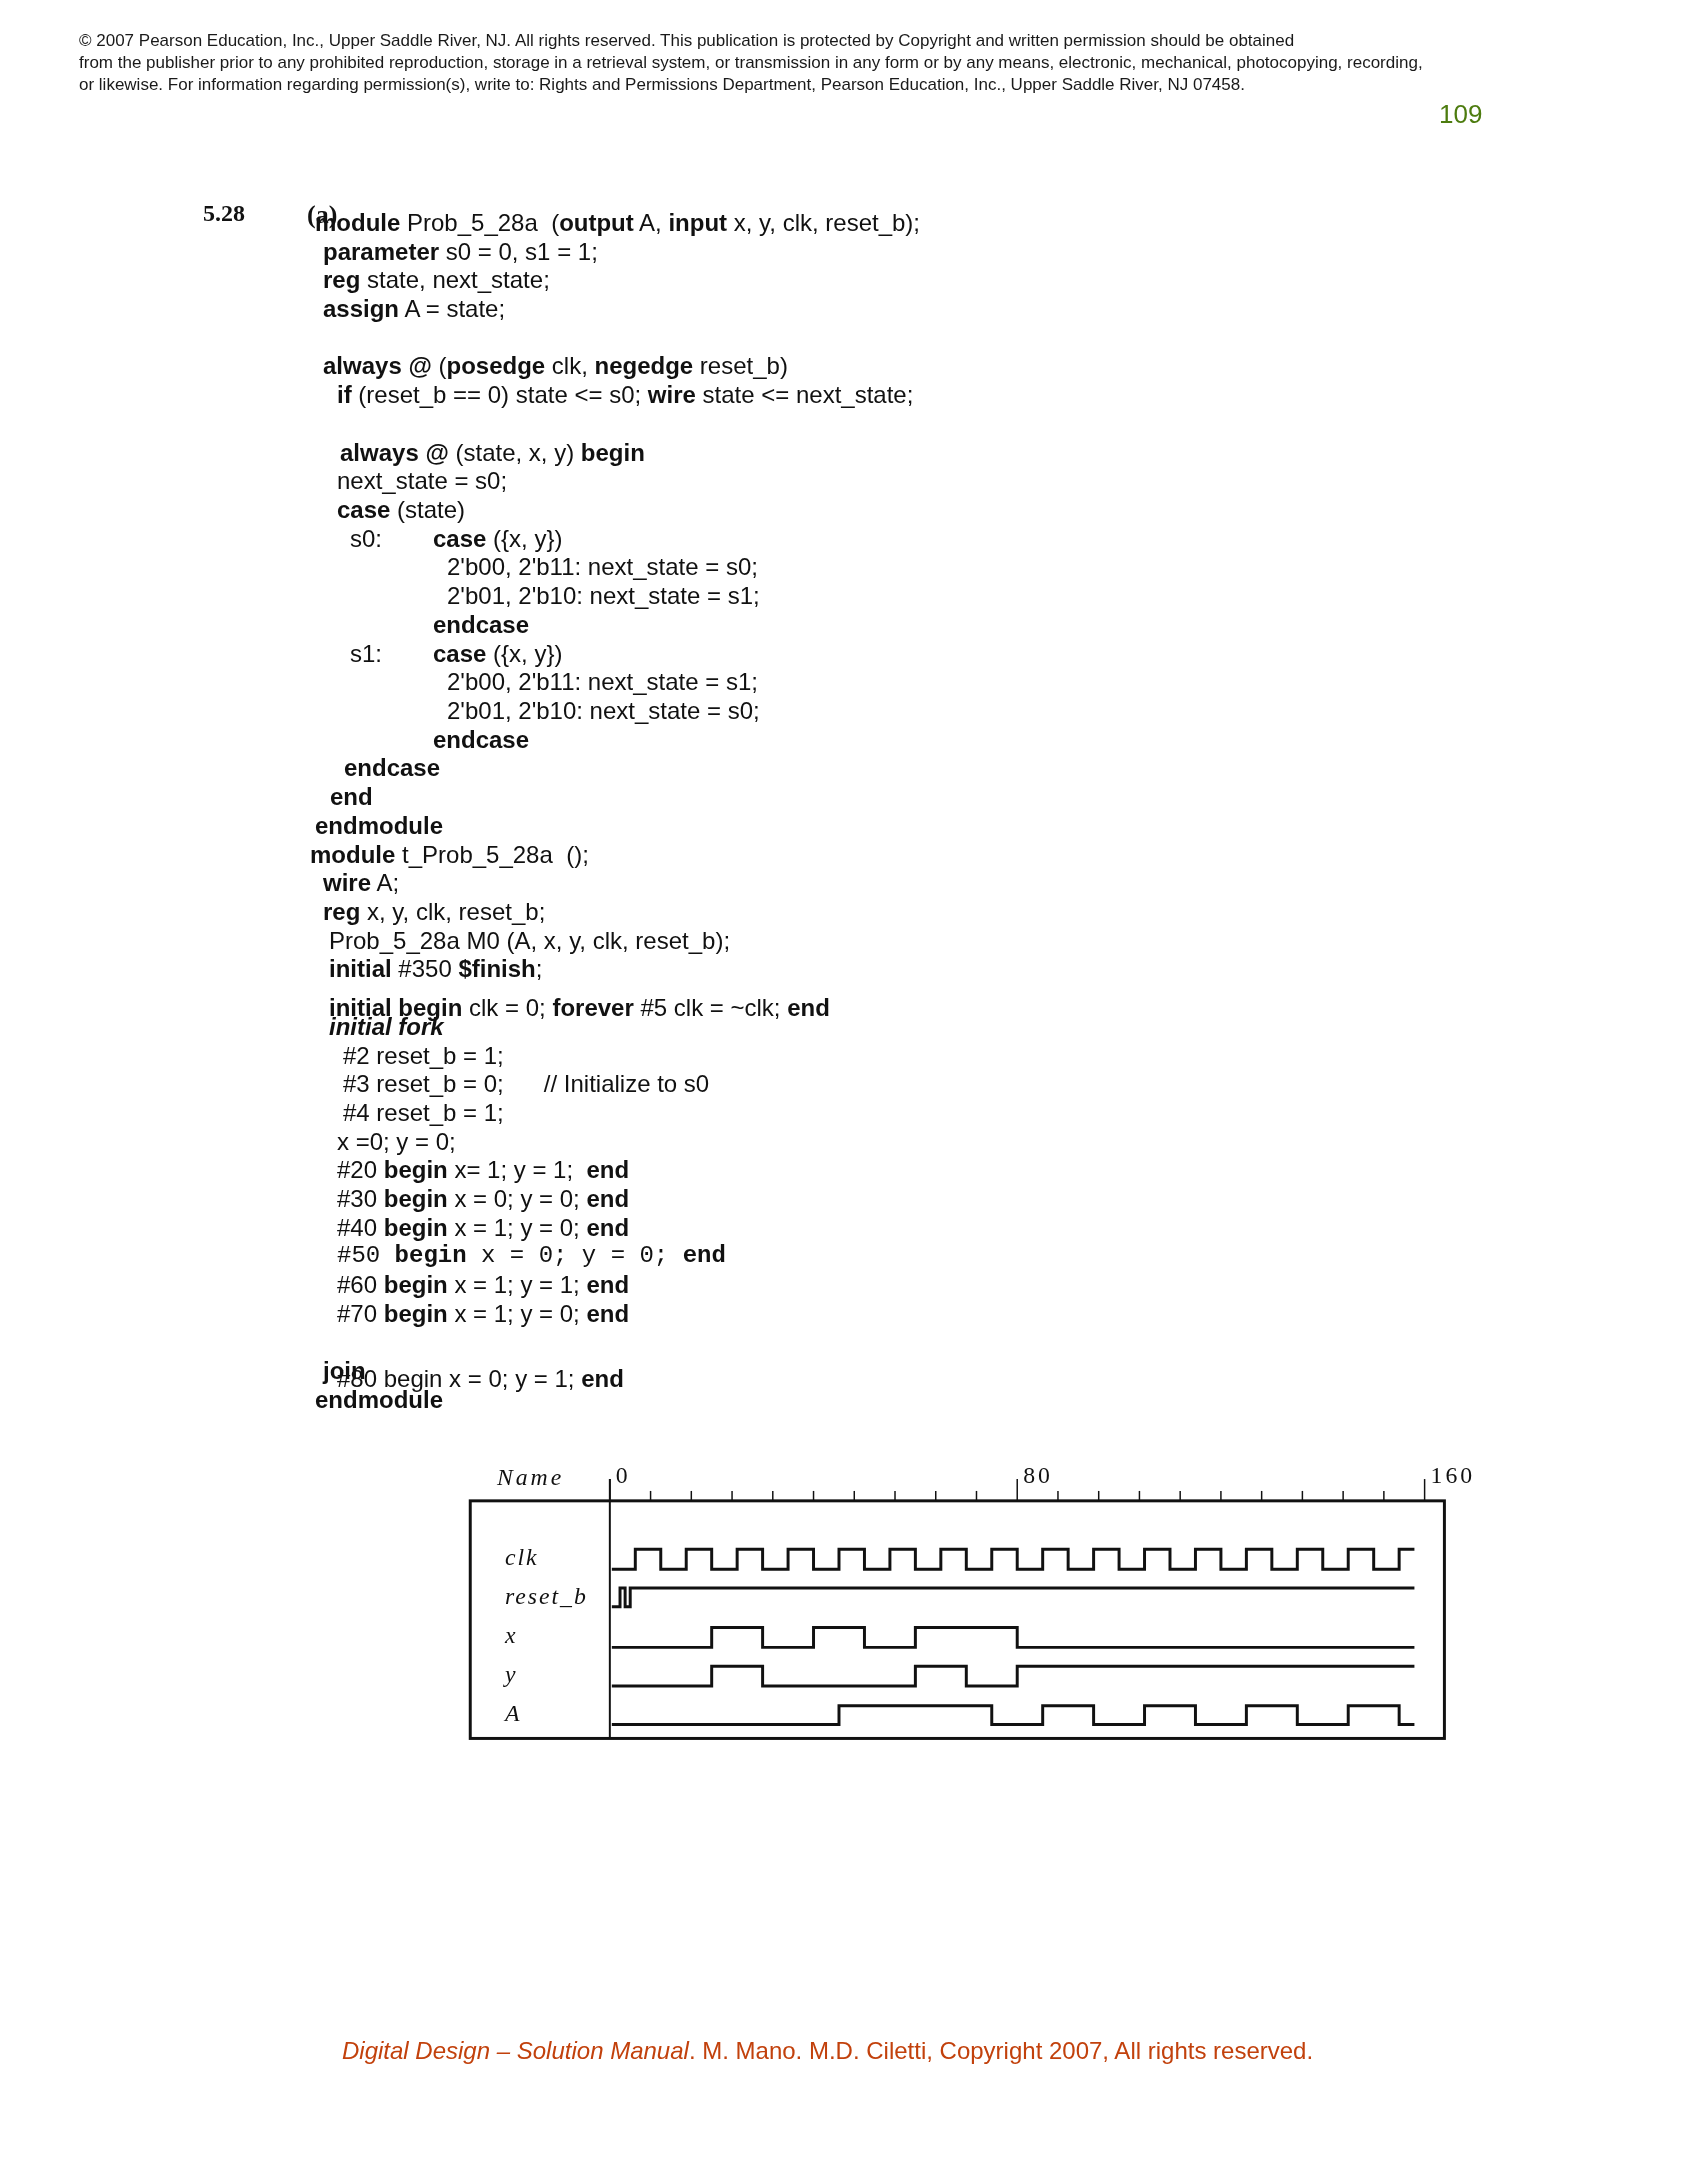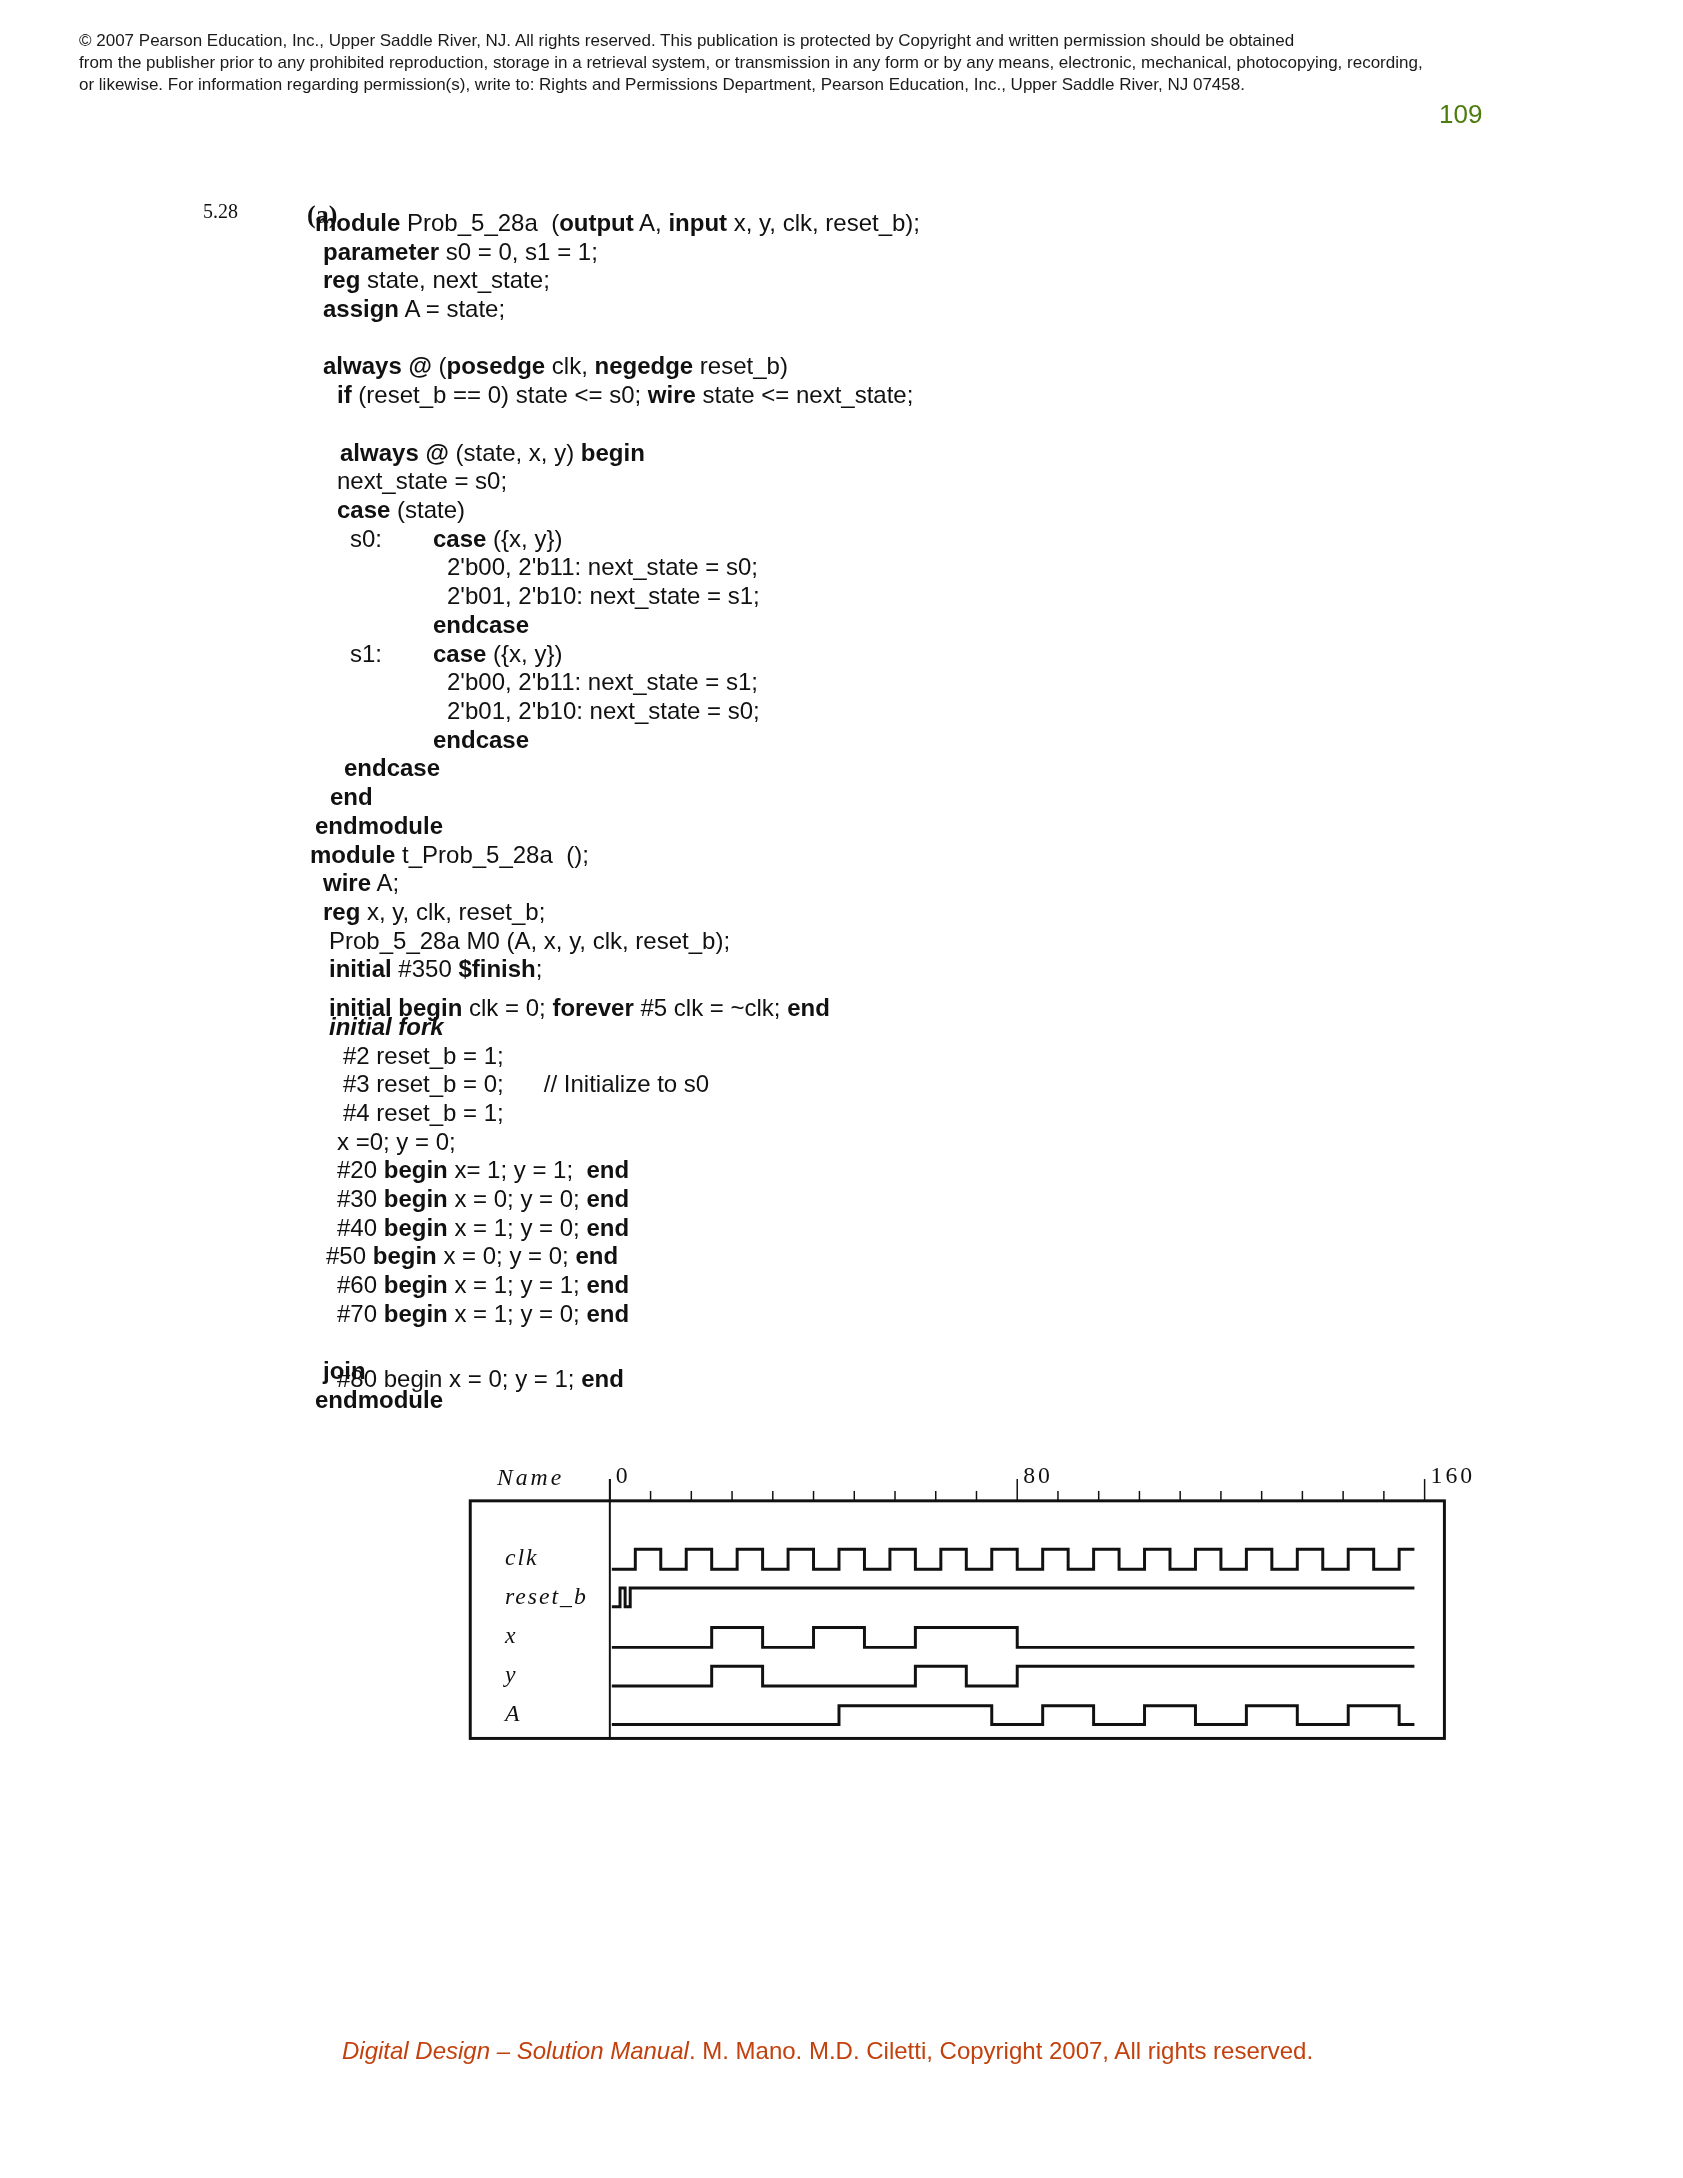--- a/index.html
+++ b/index.html
@@ -1,20 +1,20 @@
 <!DOCTYPE html>
 <html><head>
 <meta charset="utf-8">
 <style>
   html, body { margin: 0; padding: 0; background: #ffffff; }
   body { width: 1683px; height: 2178px; position: relative; overflow: hidden; color: #111; font-family: "Liberation Sans", sans-serif; }
   .copyright { position: absolute; left: 79px; top: 30px; width: 1544px; font-size: 17px; line-height: 22px; color: #1a1a1a; }
   .copyright div { white-space: nowrap; }
   .page-number { position: absolute; left: 1439px; top: 99px; font-size: 26px; color: #4d7c0f; }
-  .prob-num { position: absolute; left: 203px; top: 200px; font-family: "Liberation Serif", serif; font-weight: normal; font-size: 20px; }
+  .prob-num { position: absolute; left: 203px; top: 200px; font-family: "Liberation Serif", serif; font-weight: bold; font-size: 24px; }
   .part-label { position: absolute; left: 307px; top: 200px; font-family: "Liberation Serif", serif; font-weight: bold; font-size: 26px; }
   .code { position: absolute; left: 0; top: 0; }
   .code-line { position: absolute; white-space: pre; font-size: 24px; line-height: 29px; color: #111; }
   .code-line b { font-weight: bold; }
   .waveform { position: absolute; left: 0; top: 0; }
   .footer { position: absolute; left: 342px; top: 2037px; font-size: 24px; white-space: nowrap; color: #c2410c; }
   .footer i { font-style: italic; }
 </style>
 </head>
 <body>
@@ -59,21 +59,21 @@
     <div class="code-line" style="left: 329px; top: 954px;"><b>initial</b><span> #350 </span><b>$finish</b><span>;</span></div>
     <div class="code-line" style="left: 329px; top: 983px; margin-top: 10px;"><b>initial begin</b><span> clk = 0; </span><b>forever</b><span> #5 clk = ~clk; </span><b>end</b></div>
     <div class="code-line" style="left: 329px; top: 1012px; font-style: italic;"><b>initial fork</b></div>
     <div class="code-line" style="left: 343px; top: 1041px;"><span>#2 reset_b = 1;</span></div>
     <div class="code-line" style="left: 343px; top: 1069px;"><span>#3 reset_b = 0;      // Initialize to s0</span></div>
     <div class="code-line" style="left: 343px; top: 1098px;"><span>#4 reset_b = 1;</span></div>
     <div class="code-line" style="left: 337px; top: 1127px;"><span>x =0; y = 0;</span></div>
     <div class="code-line" style="left: 337px; top: 1155px;"><span>#20 </span><b>begin</b><span> x= 1; y = 1;  </span><b>end</b></div>
     <div class="code-line" style="left: 337px; top: 1184px;"><span>#30 </span><b>begin</b><span> x = 0; y = 0; </span><b>end</b></div>
     <div class="code-line" style="left: 337px; top: 1213px;"><span>#40 </span><b>begin</b><span> x = 1; y = 0; </span><b>end</b></div>
-    <div class="code-line" style="left: 326px; top: 1241px;"><span>#50 </span><b>begin</b><span> x = 0; y = 0; </span><b>end</b></div>
+    <div class="code-line" style="left: 337px; top: 1241px; font-family: Liberation Mono, monospace;"><span>#50 </span><b>begin</b><span> x = 0; y = 0; </span><b>end</b></div>
     <div class="code-line" style="left: 337px; top: 1270px;"><span>#60 </span><b>begin</b><span> x = 1; y = 1; </span><b>end</b></div>
     <div class="code-line" style="left: 337px; top: 1299px;"><span>#70 </span><b>begin</b><span> x = 1; y = 0; </span><b>end</b></div>
     <div class="code-line" style="left: 337px; top: 1364px;"><span>#80 begin x = 0; y = 1; </span><b>end</b></div>
     <div class="code-line" style="left: 323px; top: 1356px;"><b>join</b></div>
     <div class="code-line" style="left: 315px; top: 1385px;"><b>endmodule</b></div>
   </div>
 
 <svg class="waveform" id="waveform" width="1683" height="2178" xmlns="http://www.w3.org/2000/svg" viewBox="0 0 1700 2200">
     <rect x="475" y="1516" width="984" height="240" fill="none" stroke="#111" stroke-width="3"></rect>
     <line x1="616" y1="1494" x2="616" y2="1756" stroke="#111" stroke-width="2"></line>

